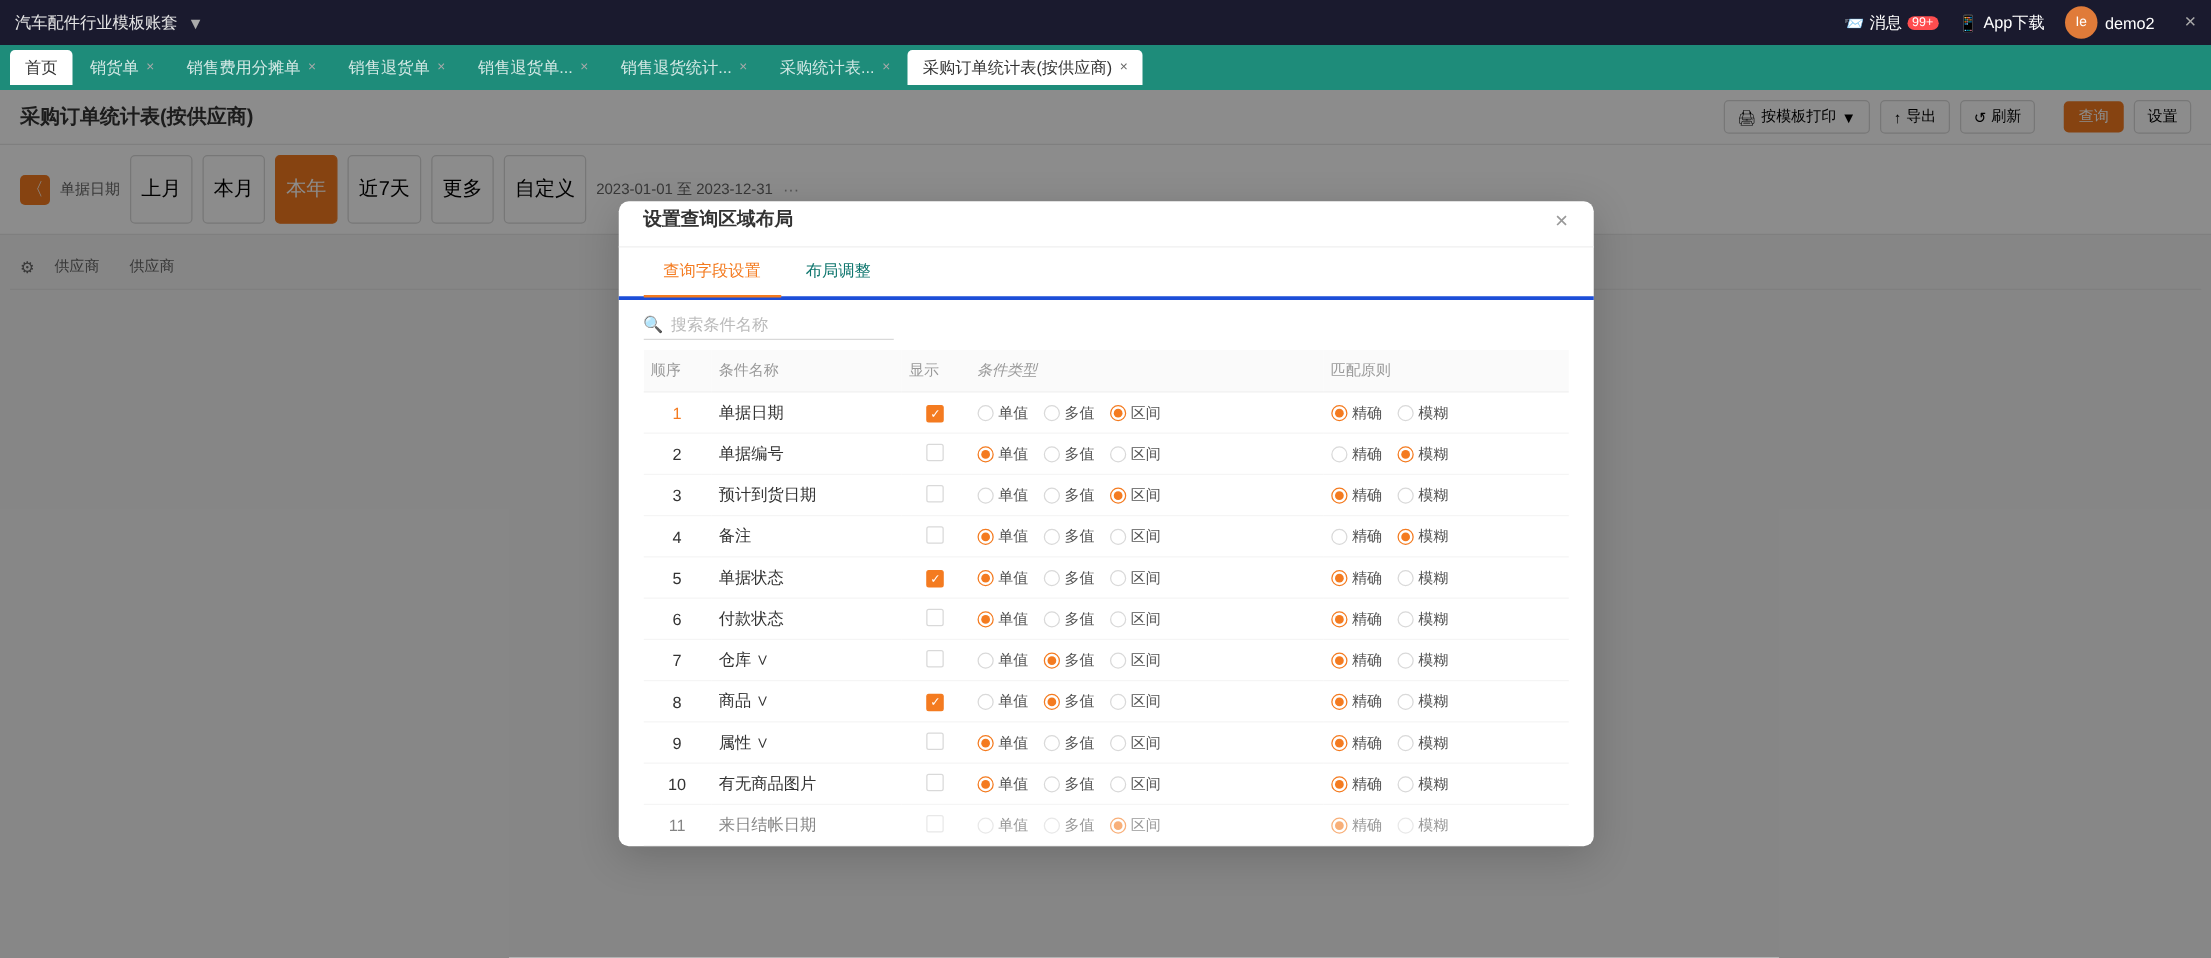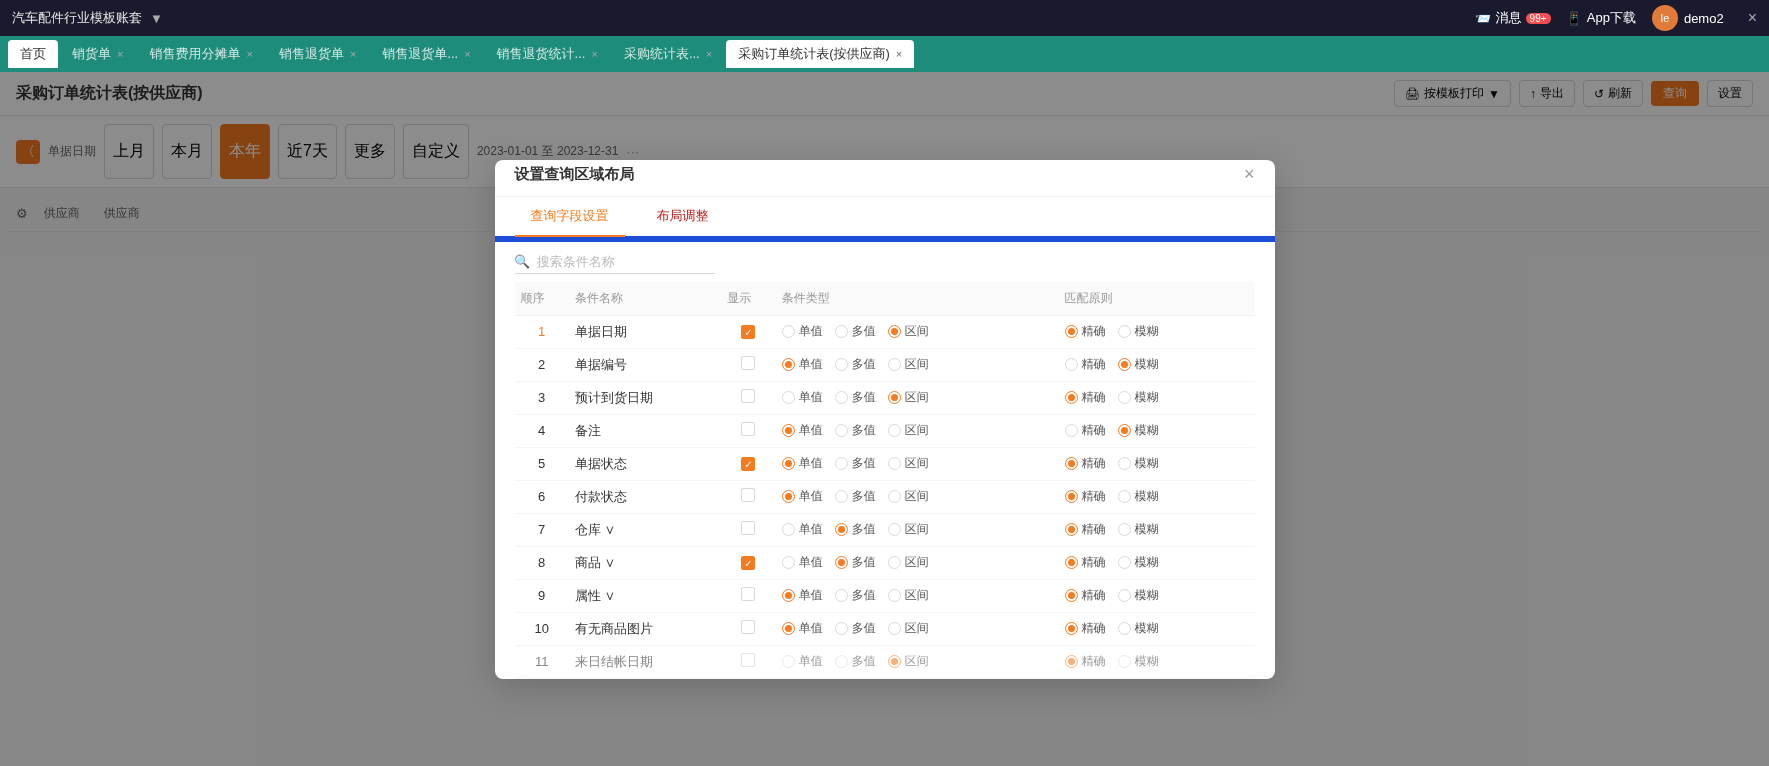--- a/index.html
+++ b/index.html
@@ -62,21 +62,21 @@
       height: 44px;
       display: flex;
       align-items: center;
       justify-content: space-between;
       padding: 0 16px;
       border-bottom: 1px solid #e8e8e8;
     }
     .page-title { font-size: 16px; font-weight: bold; color: #333; }
     .page-actions { display: flex; align-items: center; gap: 8px; }
     .btn-outline { border: 1px solid #d9d9d9; background: #fff; padding: 4px 10px; border-radius: 4px; cursor: pointer; font-size: 12px; display: flex; align-items: center; gap: 4px; }
-    .btn-orange { background: #f47b20; color: #fff; border: none; padding: 4px 12px; border-radius: 4px; cursor: pointer; font-size: 12px; }
+    .btn-orange { background: #f47b20; color: #fff; border: none; padding: 4px 12px; border-radius: 4px; cursor: pointer; font-size: 12px; margin-left: 15px; }
 
     
     .filter-bar {
       background: #fff;
       padding: 8px 16px;
       display: flex;
       align-items: center;
       gap: 8px;
       border-bottom: 1px solid #e8e8e8;
       flex-wrap: wrap;
@@ -134,28 +134,28 @@
       align-items: center;
       justify-content: space-between;
     }
     .dialog-title { font-size: 15px; font-weight: bold; color: #333; }
     .dialog-close { cursor: pointer; color: #999; font-size: 18px; line-height: 1; }
 
     
     .dialog-tabs {
       display: flex;
       padding: 0 20px;
-      border-bottom: 6px solid #1d4ed8;
-      gap: 16px;
+      border-bottom: 3px solid #1d4ed8;
+      gap: 4px;
     }
     .dialog-tab {
       padding: 10px 16px;
       cursor: pointer;
       font-size: 13px;
-      color: #b91c1c;
+      color: #0f766e;
       border-bottom: 2px solid transparent;
       margin-bottom: -1px;
     }
     .dialog-tab.active {
       color: #f47b20;
       border-bottom-color: #f47b20;
       font-weight: 500;
     }
 
     
@@ -414,21 +414,21 @@
         </div>
       </div>
 
       <div class="dialog-table">
         <table>
           <thead>
             <tr>
               <th style="width:50px;">顺序</th>
               <th style="width:140px;">条件名称</th>
               <th style="width:50px;">显示</th>
-              <th style="width:260px;">条件类型</th>
+              <th style="width:260px;font-style:italic;">条件类型</th>
               <th style="width:180px;">匹配原则</th>
             </tr>
           </thead>
           <tbody id="dialog-table-body">
           <tr>
                 <td style="text-align: center;"><span class="order-num">1</span></td>
                 <td>单据日期</td>
                 <td style="text-align: center;"><span class="custom-checkbox checked"></span></td>
                 <td>
                   <div class="radio-group">

